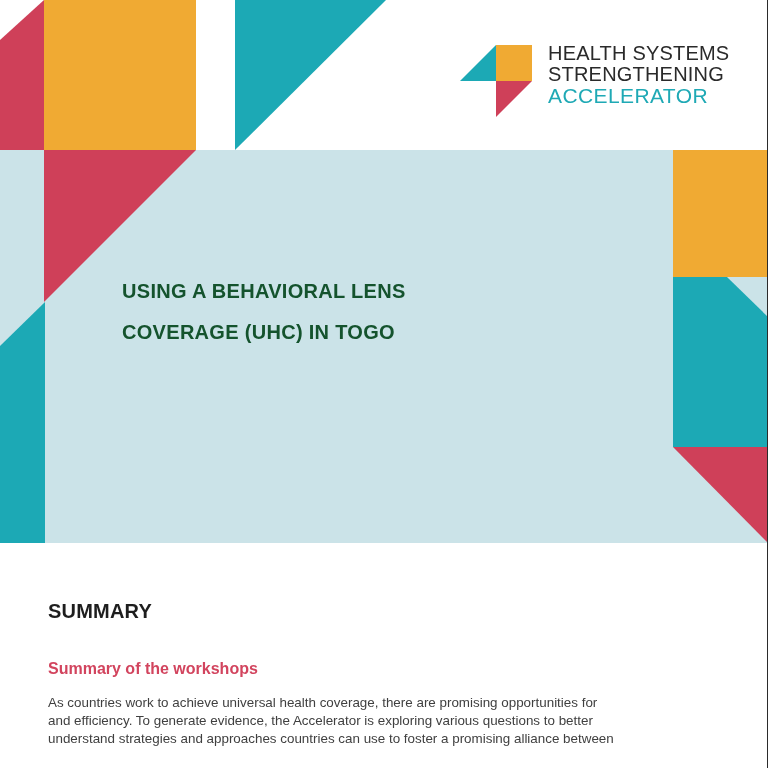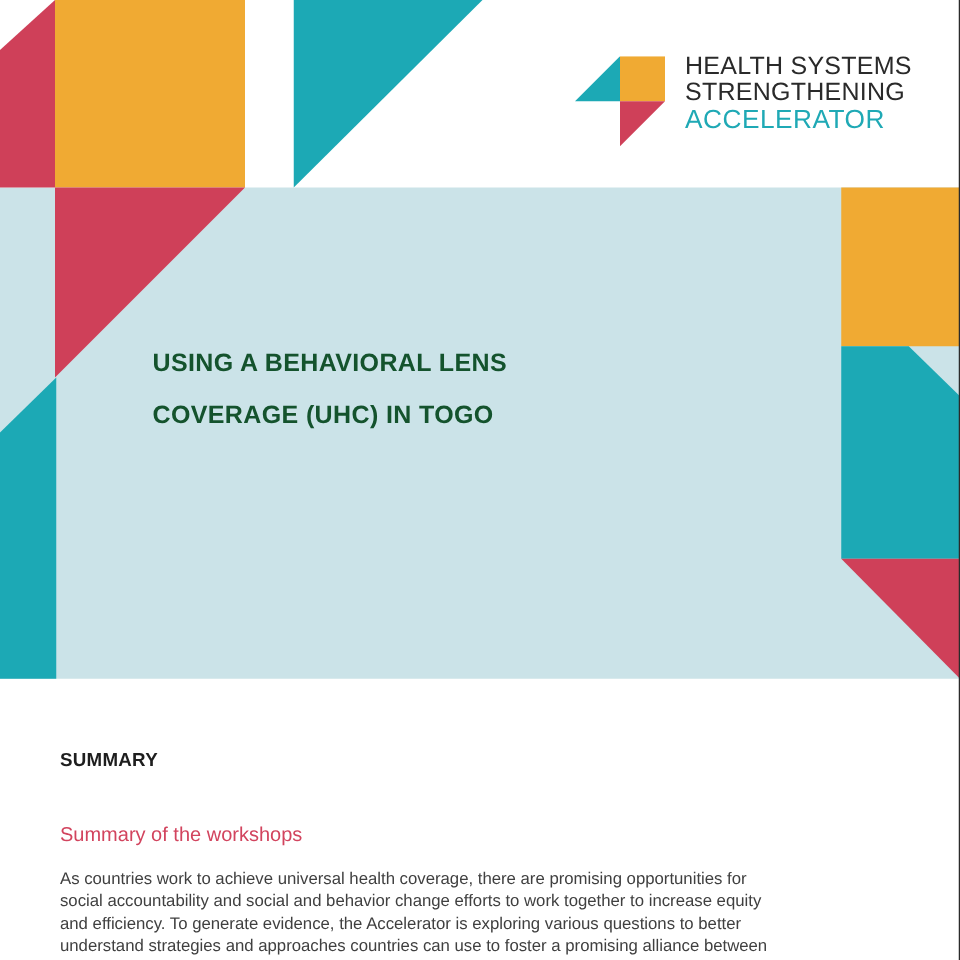--- a/index.html
+++ b/index.html
@@ -15,22 +15,22 @@
   .logo-text { position: absolute; left: 88px; top: 0; }
   .logo-line { display: block; font-family: "Liberation Sans", sans-serif; white-space: nowrap; letter-spacing: 0.2px; }
   .logo-line.l1, .logo-line.l2 { font-size: 20px; line-height: 21px; color: #2a2a2a; font-weight: normal; }
   .logo-line.l1 { margin-top: -2px; }
   .logo-line.l3 { font-size: 21px; line-height: 22px; color: #1fa9b5; font-weight: normal; letter-spacing: 0.4px; }
 
   .title { position: absolute; left: 122px; top: 271px; width: 540px; color: #14532d;
            font-family: "Liberation Sans", sans-serif; font-weight: bold; font-size: 20px; line-height: 41px; letter-spacing: 0.3px; }
   .title span { display: block; white-space: nowrap; }
 
-  .summary-heading { position: absolute; left: 48px; top: 600px; font-size: 15px; font-weight: bold; color: #1e1e1e; letter-spacing: 0.2px; }
-  .sub-heading { position: absolute; left: 48px; top: 660px; font-size: 16px; font-weight: normal; color: #d2445e; }
+  .summary-heading { position: absolute; left: 48px; top: 600px; font-size: 20px; font-weight: bold; color: #1e1e1e; letter-spacing: 0.2px; }
+  .sub-heading { position: absolute; left: 48px; top: 660px; font-size: 16px; font-weight: bold; color: #d2445e; }
   .body-text { position: absolute; left: 48px; top: 694px; width: 680px; font-size: 13.4px; line-height: 18px; color: #404040; }
   .body-text span { display: block; white-space: nowrap; }
 </style>
 </head>
 <body>
 
 <div class="page">
   <div class="band"></div>
 
   <svg class="shapes" width="768" height="768" viewBox="0 0 768 768">
@@ -68,19 +68,18 @@
   <h1 class="title">
     <span>USING A BEHAVIORAL LENS</span>
     <span>COVERAGE (UHC) IN TOGO</span>
   </h1>
 
   <h2 class="summary-heading">SUMMARY</h2>
   <h3 class="sub-heading">Summary of the workshops</h3>
 
   <p class="body-text">
     <span>As countries work to achieve universal health coverage, there are promising opportunities for</span>
-    <span>social accountability and social and behavior change efforts to work together to increase equity</span>
     <span>and efficiency. To generate evidence, the Accelerator is exploring various questions to better</span>
     <span>understand strategies and approaches countries can use to foster a promising alliance between</span>
   </p>
 
   <div class="right-rule"></div>
 </div>
 
 </body></html>

